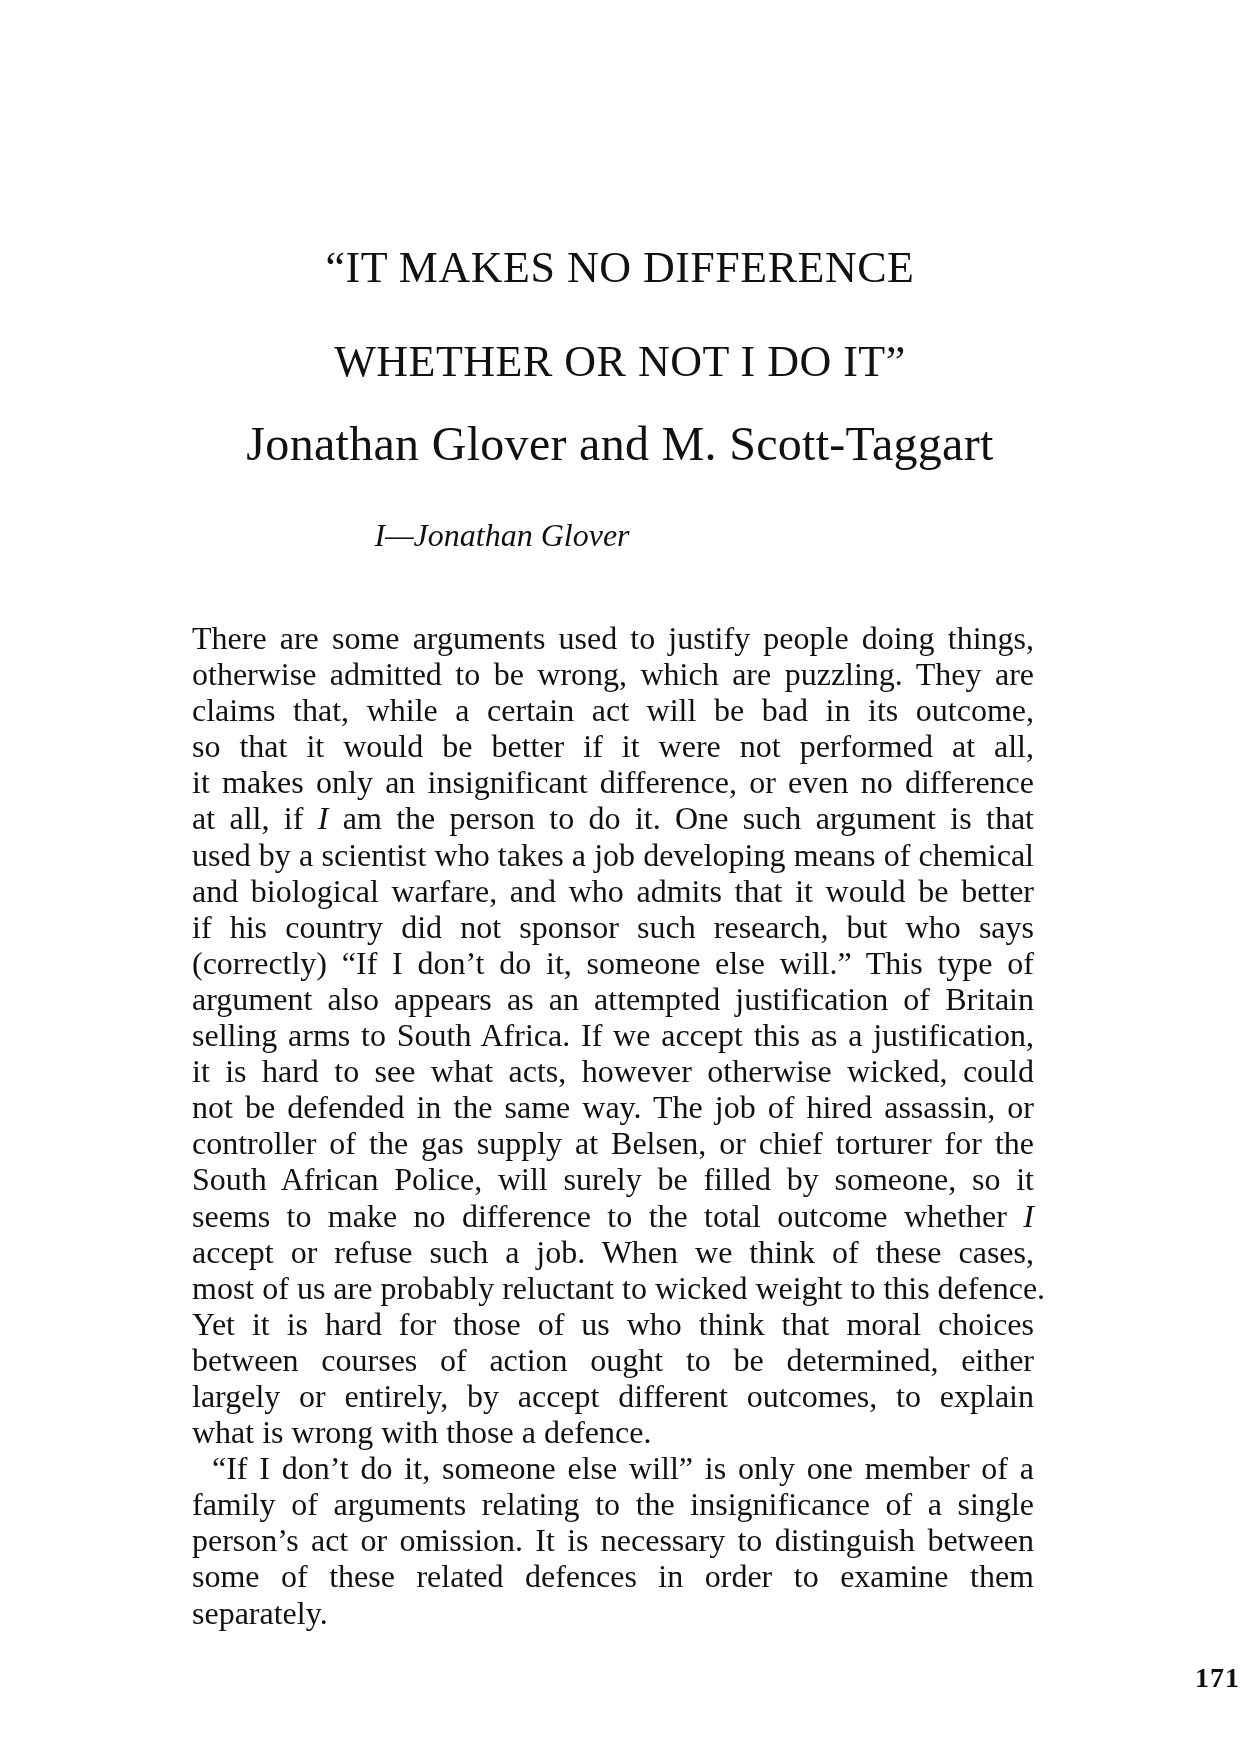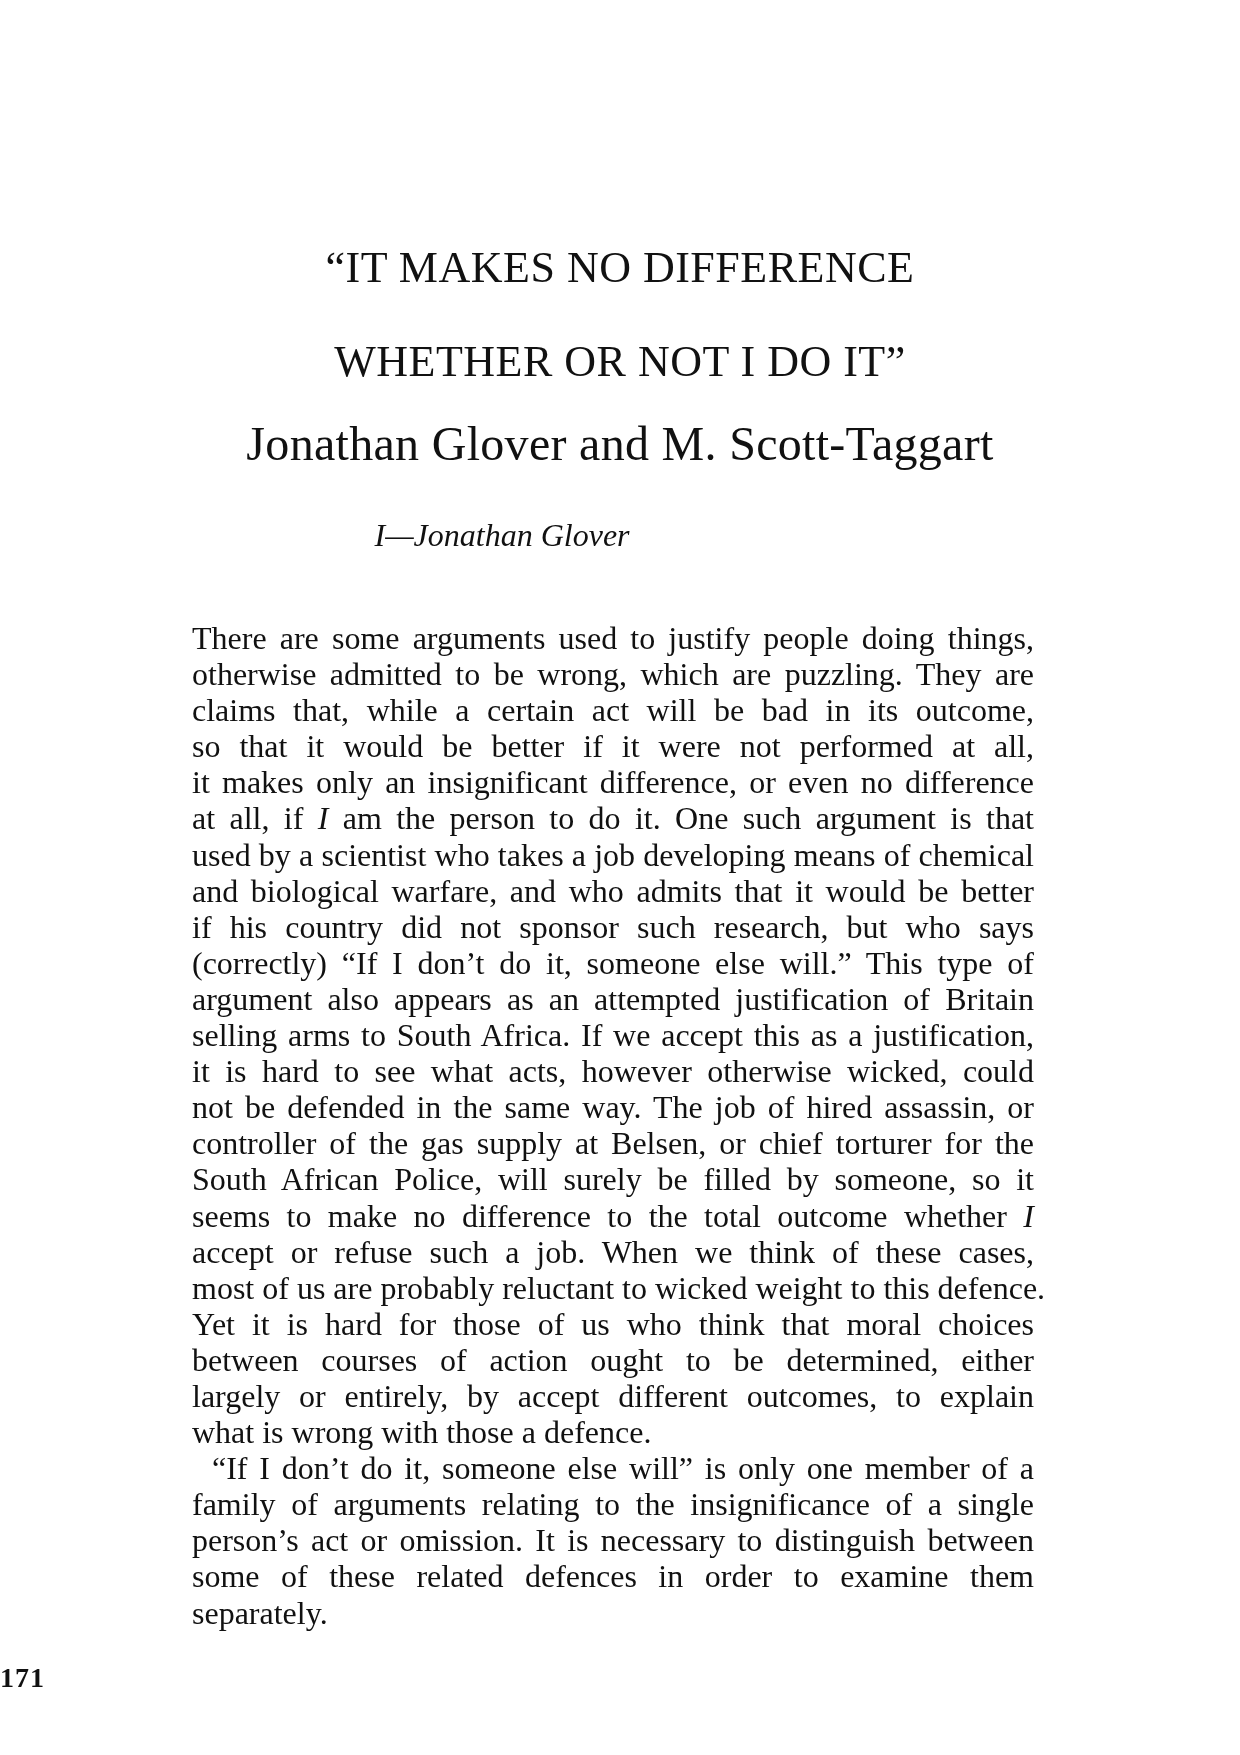--- a/index.html
+++ b/index.html
@@ -77,21 +77,21 @@
       text-align-last: left;
     }
     .body-text .line.indent {
       padding-left: 20px;
     }
     .page-number {
       position: absolute;
       left: 0;
       width: 1240px;
       top: 1660px;
-      text-align: left;
+      text-align: right;
       font-size: 28px;
       line-height: 36px;
       letter-spacing: 1px;
       font-weight: bold;
     }
     em { font-style: italic; }
   </style>
 </head>
 <body>
 

